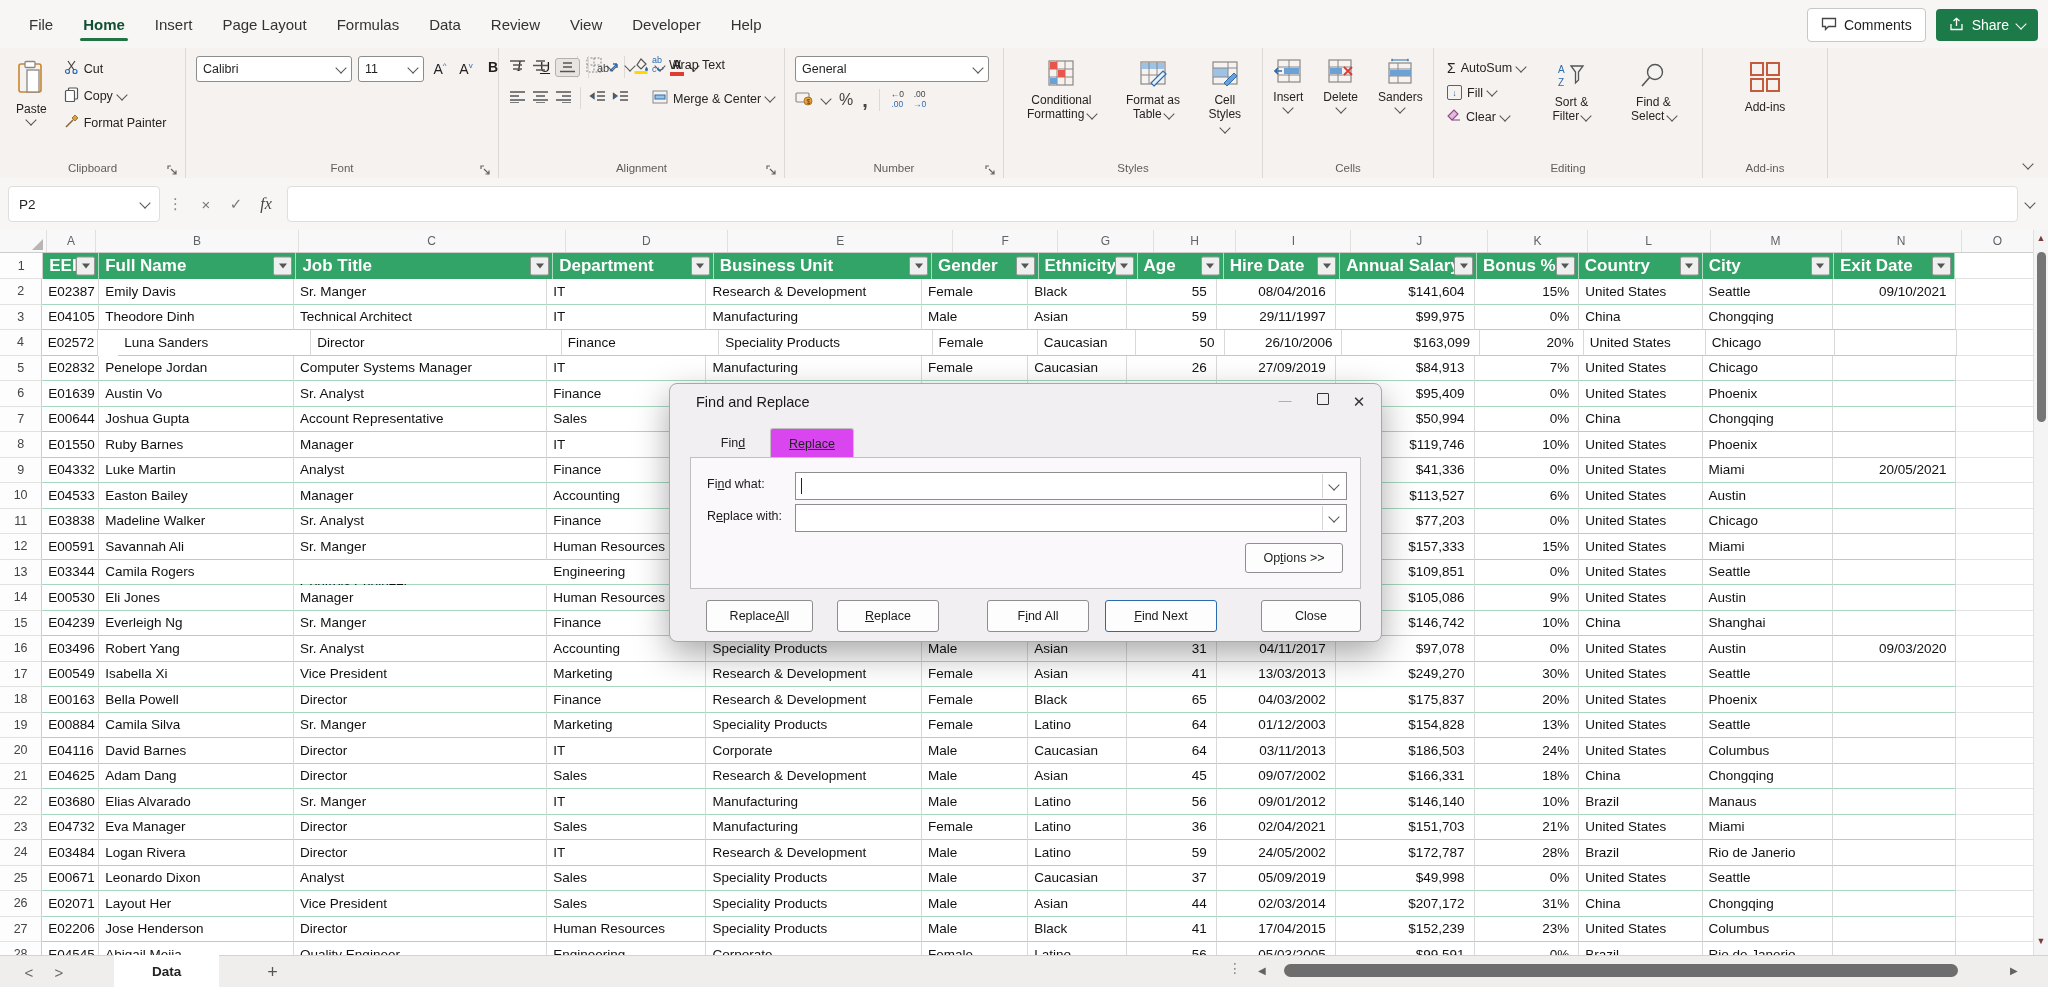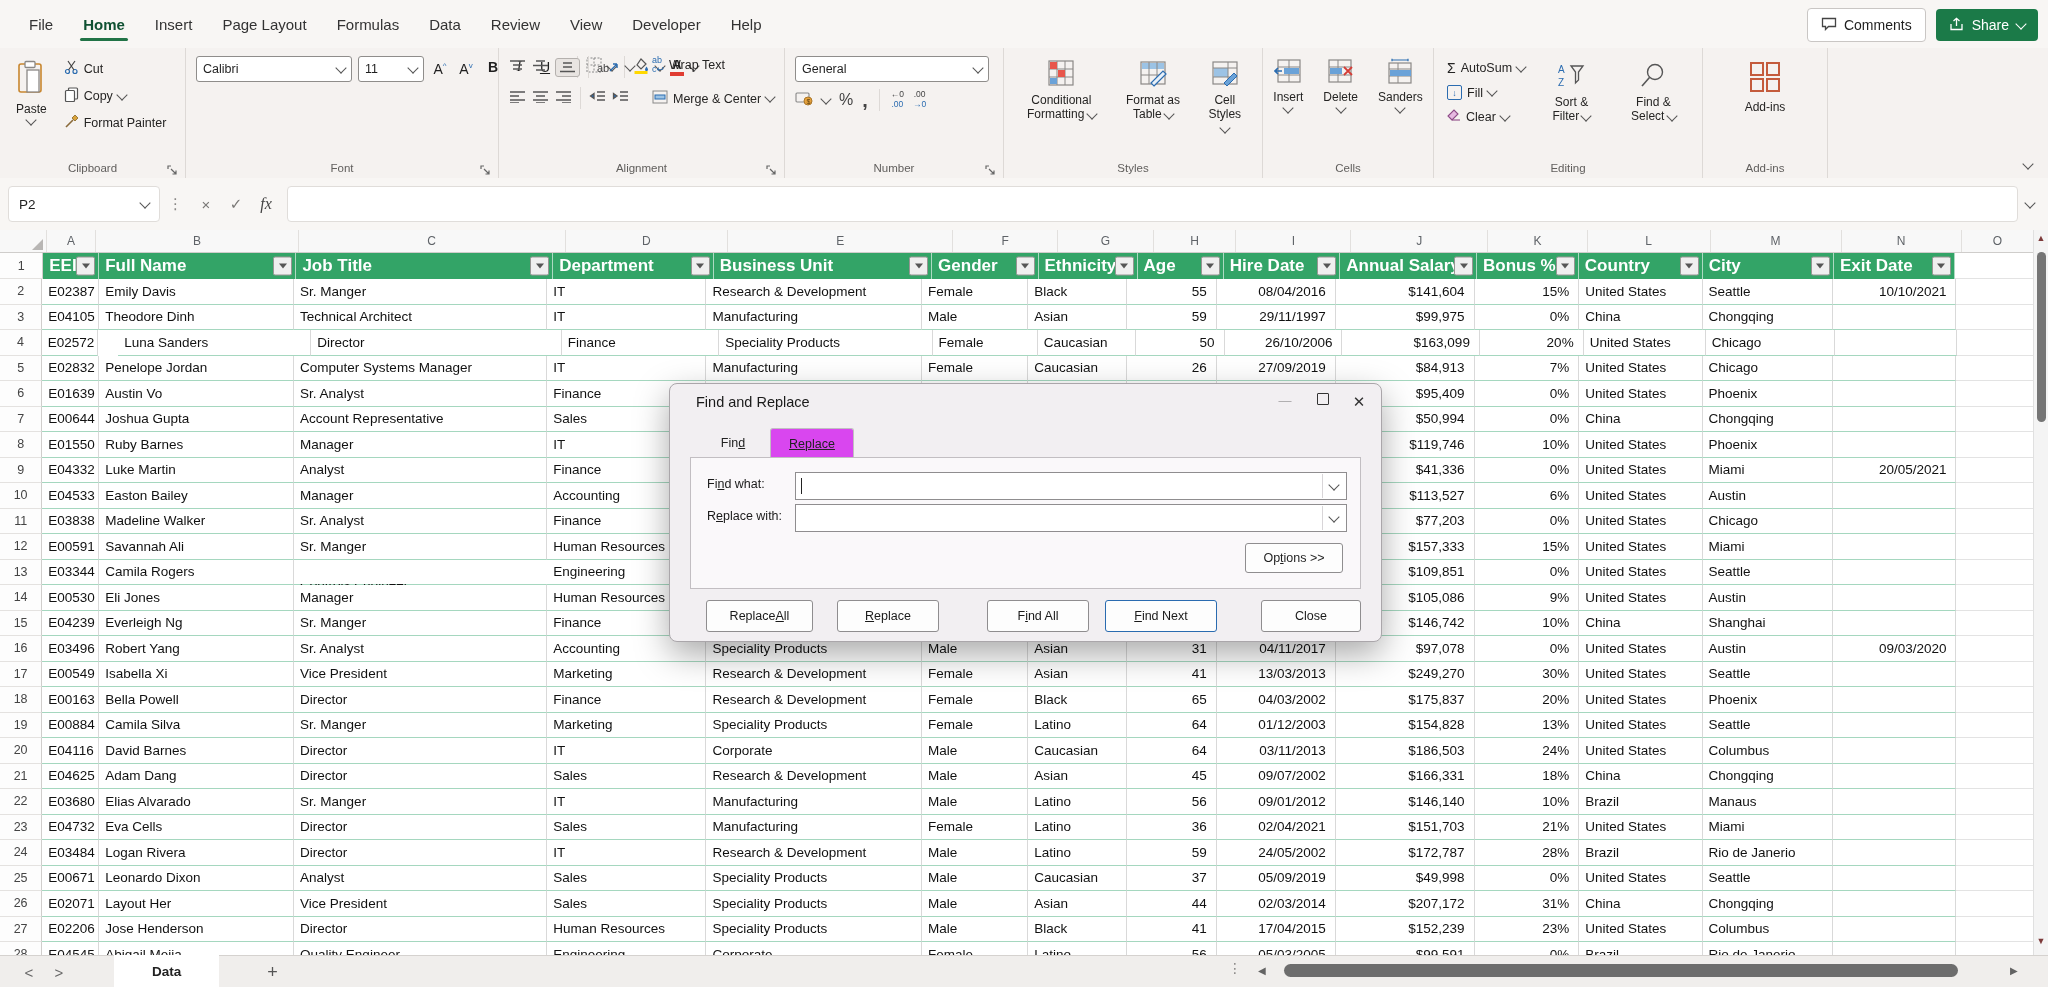--- a/index.html
+++ b/index.html
@@ -544,21 +544,21 @@
       <div class="dcell" style="width: 163px;">IT</div>
       <div class="dcell" style="width: 226px;">Research &amp; Development</div>
       <div class="dcell" style="width: 104px;">Female</div>
       <div class="dcell" style="width: 96px;">Black</div>
       <div class="dcell r" style="width: 82px;">55</div>
       <div class="dcell r" style="width: 115px;">08/04/2016</div>
       <div class="dcell r" style="width: 137px;">$141,604</div>
       <div class="dcell r" style="width: 99px;">15%</div>
       <div class="dcell" style="width: 123px;">United States</div>
       <div class="dcell" style="width: 131px;">Seattle</div>
-      <div class="dcell r" style="width: 120px;">10/10/2021</div>
+      <div class="dcell r" style="width: 120px;">09/10/2021</div>
       <div class="dcell ocell" style="width: 72px;"></div>
     </div>
     <div class="grow">
       <div class="rn" style="width: 46px;">3</div>
       <div class="dcell" style="width: 49px;">E04105</div>
       <div class="dcell" style="width: 203px;">Theodore Dinh</div>
       <div class="dcell" style="width: 268px;">Technical Architect</div>
       <div class="dcell" style="width: 163px;">IT</div>
       <div class="dcell" style="width: 226px;">Manufacturing</div>
       <div class="dcell" style="width: 104px;">Male</div>
@@ -910,21 +910,21 @@
       <div class="dcell r" style="width: 137px;">$146,140</div>
       <div class="dcell r" style="width: 99px;">10%</div>
       <div class="dcell" style="width: 123px;">Brazil</div>
       <div class="dcell" style="width: 131px;">Manaus</div>
       <div class="dcell r" style="width: 120px;"></div>
       <div class="dcell ocell" style="width: 72px;"></div>
     </div>
     <div class="grow">
       <div class="rn" style="width: 46px;">23</div>
       <div class="dcell" style="width: 49px;">E04732</div>
-      <div class="dcell" style="width: 203px;">Eva Cells</div>
+      <div class="dcell" style="width: 203px;">Eva Manager</div>
       <div class="dcell" style="width: 268px;">Director</div>
       <div class="dcell" style="width: 163px;">Sales</div>
       <div class="dcell" style="width: 226px;">Manufacturing</div>
       <div class="dcell" style="width: 104px;">Female</div>
       <div class="dcell" style="width: 96px;">Latino</div>
       <div class="dcell r" style="width: 82px;">36</div>
       <div class="dcell r" style="width: 115px;">02/04/2021</div>
       <div class="dcell r" style="width: 137px;">$151,703</div>
       <div class="dcell r" style="width: 99px;">21%</div>
       <div class="dcell" style="width: 123px;">United States</div>

